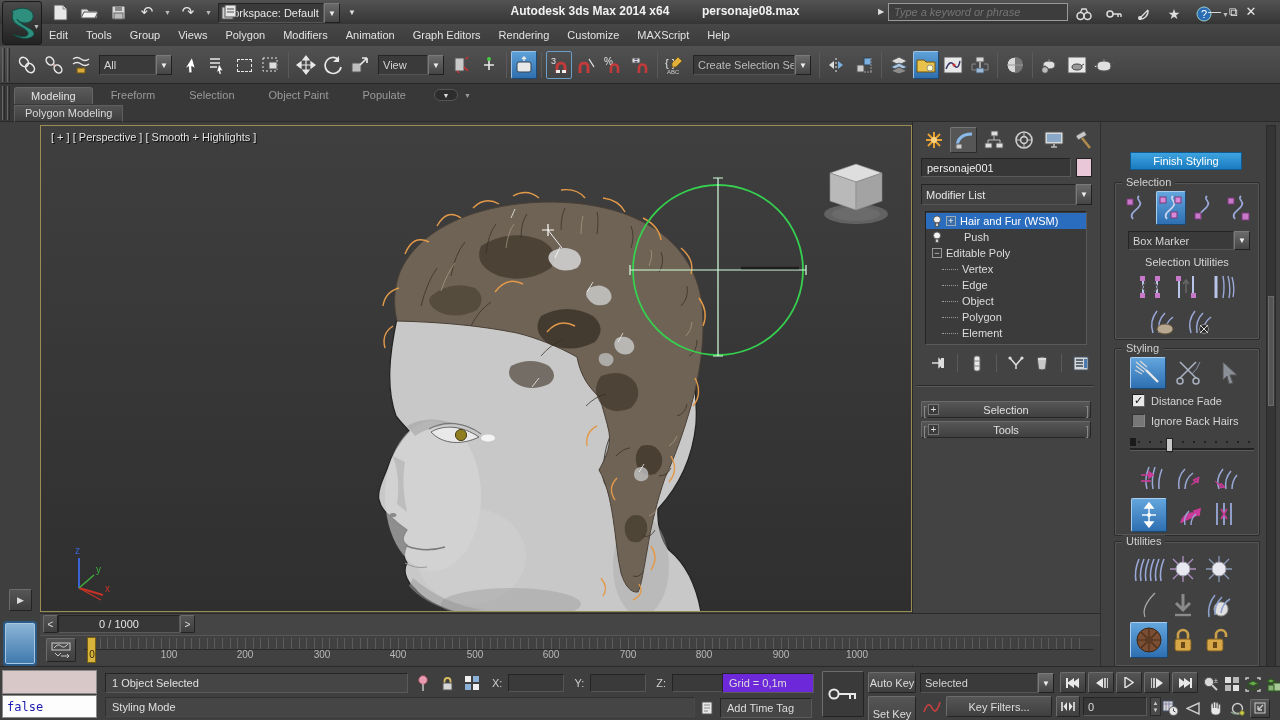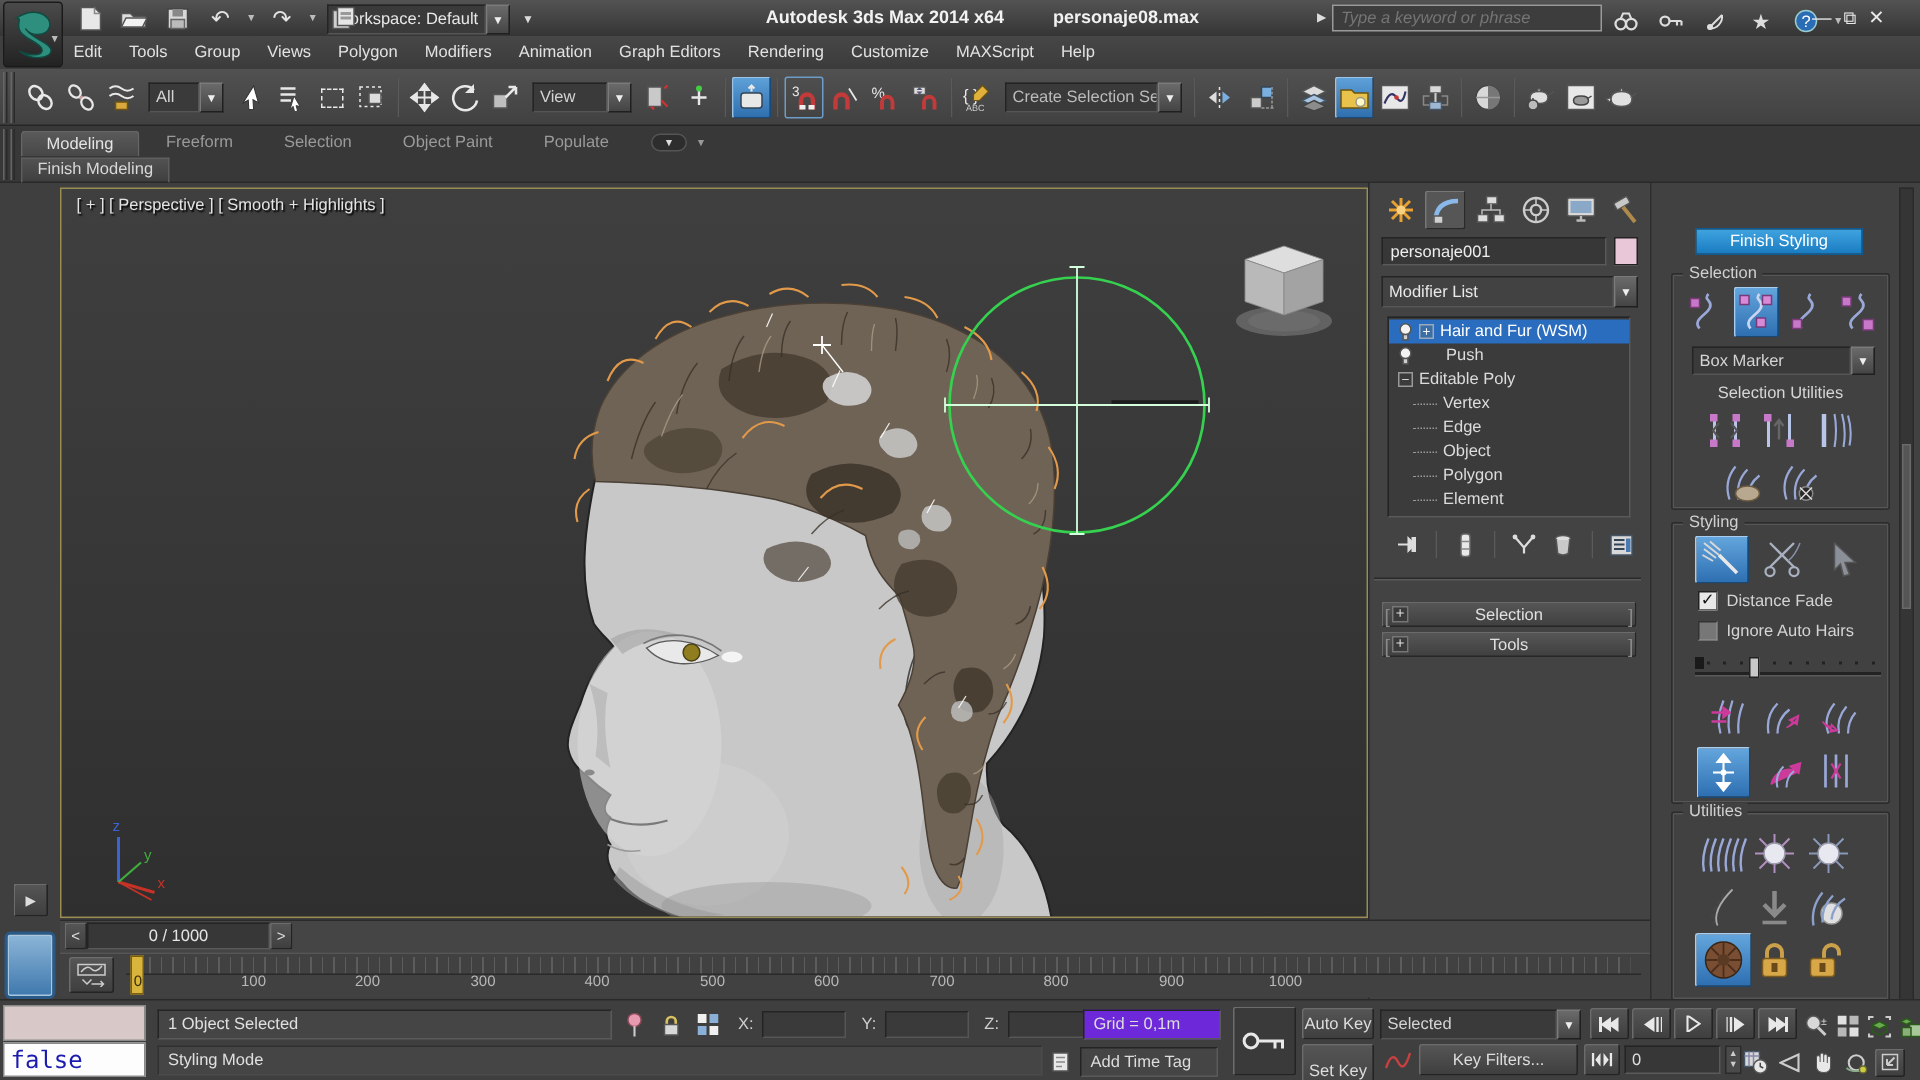--- a/index.html
+++ b/index.html
@@ -163,21 +163,21 @@
         <ellipse cx="13" cy="13" rx="3.4" ry="4.4" transform="rotate(-40 13 13)" fill="none" stroke="#e8e8e8" stroke-width="1.5"></ellipse>
         <path d="M8 10 l2 -2" stroke="#c99" stroke-width="1.3"></path>
       </svg>
     </div>
   <div class="tbtn">
       <svg width="20" height="20">
         <path d="M2 4 q4 -3 8 0 t8 0 M2 9 q4 -3 8 0 t8 0" fill="none" stroke="#e8e8e8" stroke-width="1.4"></path>
         <rect x="6" y="13" width="8" height="5" fill="#d8a93c" stroke="#6e5410"></rect>
       </svg>
     </div>
-  <div class="dd" style="width:50px;margin:0 4px">
+  <div class="dd" style="width:73px;margin:0 4px">
     <div class="val">All</div>
     <div class="arw">▼</div>
   </div>
   <div class="tbtn">
       <svg width="16" height="18">
         <path d="M8 1 l6 10 -4 -1 2 6 -3 1 -2 -6 -3 3 z" fill="#fff" stroke="#333" stroke-width=".7" transform="rotate(15 8 9)"></path>
       </svg>
     </div>
   <div class="tbtn">
       <svg width="18" height="18">
@@ -355,21 +355,21 @@
 
 <div class="abs flexc" style="left:14px;top:86px;height:18px;gap:2px">
   <div style="background:linear-gradient(#5a5a5a,#474747);border:1px solid #666;border-bottom:none;border-radius:3px 3px 0 0;padding:2px 16px;color:#e4e4e4">Modeling</div>
   <div style="padding:2px 16px;color:#9a9a9a">Freeform</div>
   <div style="padding:2px 16px;color:#9a9a9a">Selection</div>
   <div style="padding:2px 16px;color:#9a9a9a">Object Paint</div>
   <div style="padding:2px 16px;color:#9a9a9a">Populate</div>
   <div style="margin-left:10px;width:24px;height:12px;background:#2d2d2d;border:1px solid #555;border-radius:6px;display:flex;align-items:center;justify-content:center;color:#ddd;font-size:7px">▼</div>
   <span style="color:#999;font-size:7px;margin-left:4px">▼</span>
 </div>
-<div class="abs" style="left:14px;top:105px;background:linear-gradient(#525252,#3f3f3f);border:1px solid #5e5e5e;border-bottom-color:#2a2a2a;padding:1px 10px 2px;color:#d8d8d8">Finish Modeling</div>
+<div class="abs" style="left:14px;top:105px;background:linear-gradient(#525252,#3f3f3f);border:1px solid #5e5e5e;border-bottom-color:#2a2a2a;padding:1px 10px 2px;color:#d8d8d8">Polygon Modeling</div>
 
 <div class="abs" style="left:40px;top:125px;width:872px;height:487px;border:1px solid #9a8d52;background:linear-gradient(#414141,#303030);overflow:hidden">
   <svg width="870" height="485" viewBox="0 0 870 485" style="position:absolute;left:0;top:0">
 
     <defs>
       <linearGradient id="vbg" x1="0" y1="0" x2="0" y2="1">
         <stop offset="0" stop-color="#3f3f3f"></stop>
           <stop offset="1" stop-color="#2f2f2f"></stop>
       </linearGradient>
     </defs>
@@ -813,21 +813,21 @@
       <path d="M4 1 L18 14 L11 14 L14 22 L10 23 L8 15 L4 19 Z" fill="#8a8f98" stroke="#555"></path>
     </svg>
   </div>
 
 <div class="cbrow" style="left:1132px;top:394px">
   <span class="cbox">✓</span>
   <span>Distance Fade</span>
 </div>
 <div class="cbrow" style="left:1132px;top:414px">
   <span class="cbox" style="background:#777;border-color:#333 #888 #888 #333"></span>
-  <span>Ignore Auto Hairs</span>
+  <span>Ignore Back Hairs</span>
 </div>
 
 <div class="abs" style="left:1130px;top:436px;width:124px;height:18px">
   <div style="position:absolute;left:0;top:2px;width:6px;height:8px;background:#1a1a1a"></div>
   <div style="position:absolute;left:8px;top:5px;width:116px;height:2px;background:repeating-linear-gradient(90deg,#222 0 2px,transparent 2px 11px)"></div>
   <div style="position:absolute;left:0;top:12px;width:124px;height:2px;background:#222;box-shadow:0 1px 0 #5a5a5a"></div>
   <div style="position:absolute;left:36px;top:2px;width:7px;height:14px;background:#c8c8c8;border:1px solid #222"></div>
 </div>
 
 <div class="hbtn" style="left:1136px;top:462px;width:34px;height:32px">
@@ -967,21 +967,21 @@
       <rect x="1" y="1" width="18" height="7" fill="none" stroke="#ccc"></rect>
       <path d="M3 6 q4 -5 7 -2 t7 -2" fill="none" stroke="#ccc"></path>
       <path d="M4 11 l3 3 3 -3 M10 14 h8 M16 12 l2 2 -2 2" stroke="#ccc" fill="none"></path>
     </svg>
 </div>
 
 <div class="abs" style="left:0;top:666px;width:1280px;height:54px;background:#3f3f3f;border-top:1px solid #2a2a2a"></div>
 
 <div class="abs" style="left:2px;top:670px;width:95px;height:24px;background:#d9c8c8;border:1px solid #8a8a8a"></div>
 <div class="abs" style="left:2px;top:695px;width:95px;height:23px;background:#fdfdfd;border:1px solid #8a8a8a;display:flex;align-items:center;padding:0 4px">
-  <span style="font-family:'DejaVu Sans Mono',monospace;font-size:16px;color:#1b1bb0">false</span>
+  <span style="font-family:'DejaVu Sans Mono',monospace;font-size:12px;color:#1b1bb0">false</span>
 </div>
 
 <div class="abs sunken flexc" style="left:105px;top:673px;width:303px;height:20px;padding:0 6px;background:#454545">
   <span style="color:#e0e0e0">1 Object Selected</span>
 </div>
 <div class="abs sunken flexc" style="left:105px;top:697px;width:590px;height:20px;padding:0 6px;background:#454545;border-color:#303030 #4a4a4a #4a4a4a #303030">
   <span style="color:#e0e0e0">Styling Mode</span>
 </div>
 
 <div class="abs flexc" style="left:416px;top:674px;gap:9px">

